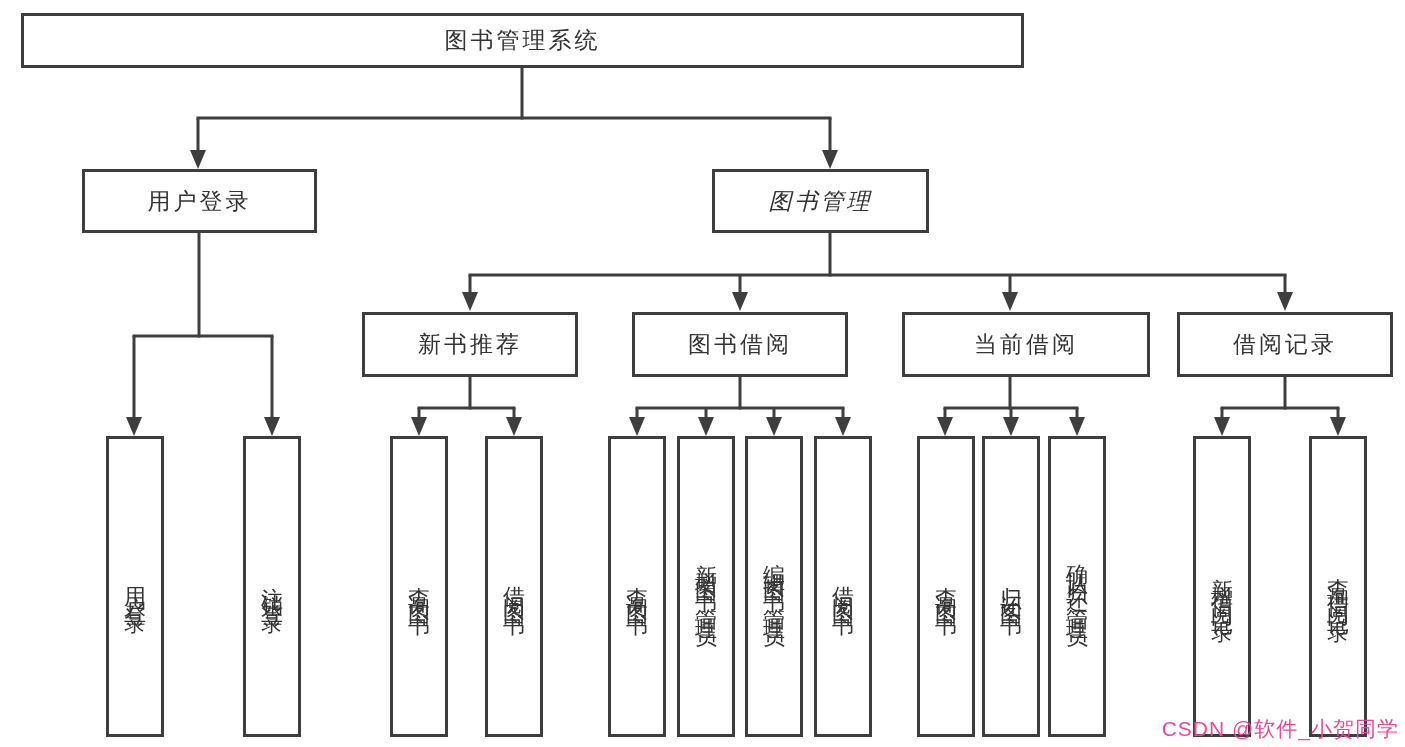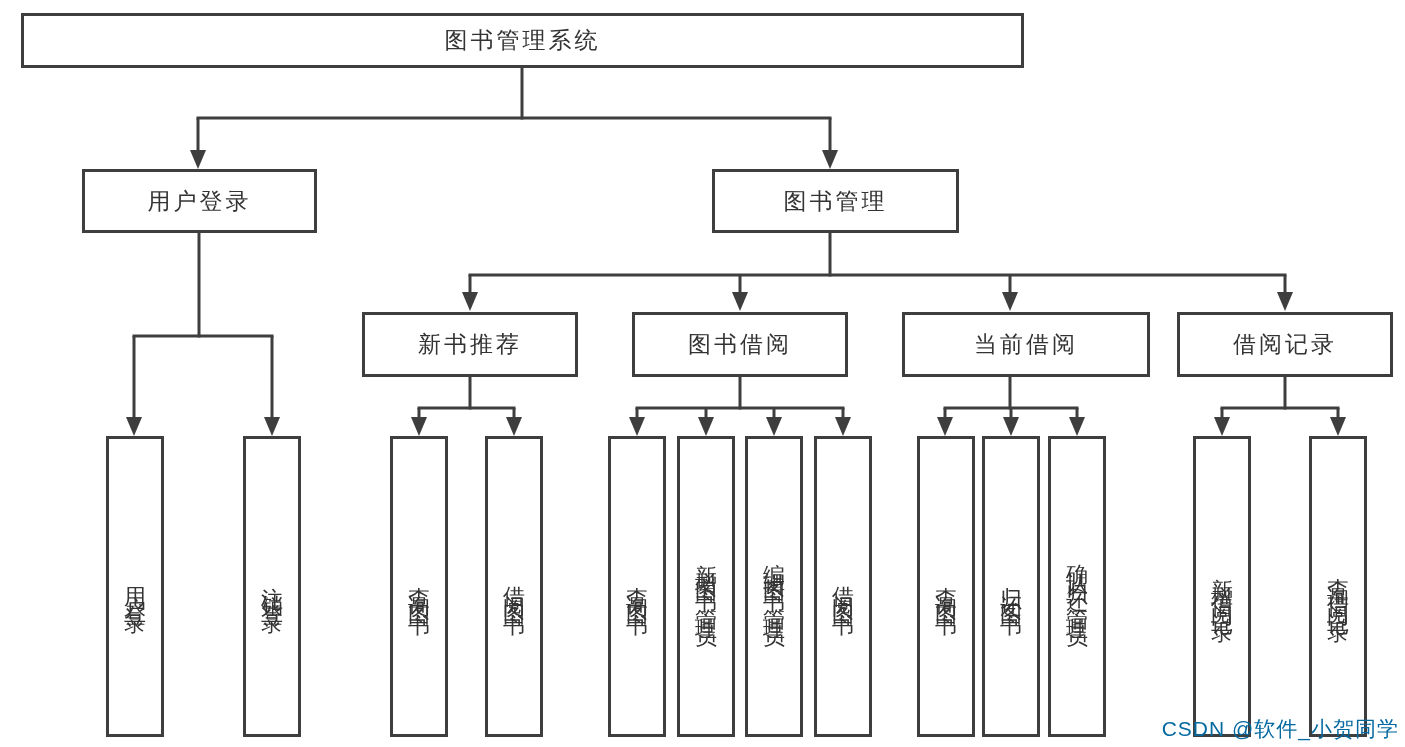--- a/index.html
+++ b/index.html
@@ -15,21 +15,21 @@
   }
   .h-node { font-size:23px; letter-spacing:3px; white-space:nowrap; }
   .root-node { font-size:23px; }
   .leaf-node { font-size:22px; }
   .leaf-node > span {
     writing-mode:vertical-rl; text-orientation:mixed;
     letter-spacing:9px; line-height:1;
   }
   .watermark {
     position:absolute; right:6px; bottom:4px;
-    font-size:21px; letter-spacing:1px; color:#0369a1;
+    font-size:21px; letter-spacing:1px; color:#ec4899;
     white-space:nowrap; z-index:5;
   }
   .cl { stroke:#3e3e3e; stroke-width:3; fill:none; }
   .ah { fill:#3e3e3e; stroke:none; }
 </style>
 </head>
 <body>
 
 <div class="canvas">
 
@@ -105,21 +105,21 @@
       <line class="cl" x1="1222" y1="408" x2="1222" y2="419"></line>
       <polygon class="ah" points="1214,417 1230,417 1222,436"></polygon>
       <line class="cl" x1="1338" y1="408" x2="1338" y2="419"></line>
       <polygon class="ah" points="1330,417 1346,417 1338,436"></polygon>
     </g>
   </svg>
 
   <div class="node h-node root-node" style="left:21px; top:13px; width:1003px; height:55px;">图书管理系统</div>
 
   <div class="node h-node" style="left:82px; top:169px; width:235px; height:64px;">用户登录</div>
-  <div class="node h-node" style="left:712px; top:169px; width:247px; height:64px;">图书管理</div>
+  <div class="node h-node" style="left:712px; top:169px; width:217px; height:64px;font-style:italic;">图书管理</div>
 
   <div class="node h-node" style="left:632px; top:312px; width:216px; height:65px;">图书借阅</div>
   <div class="node h-node" style="left:362px; top:312px; width:216px; height:65px;">新书推荐</div>
   <div class="node h-node" style="left:902px; top:312px; width:248px; height:65px;">当前借阅</div>
   <div class="node h-node" style="left:1177px; top:312px; width:216px; height:65px;">借阅记录</div>
 
   <div class="node leaf-node" style="left:106px; top:436px; width:58px; height:301px;">
     <span>用户登录</span>
     </div>
   <div class="node leaf-node" style="left:243px; top:436px; width:58px; height:301px;">

